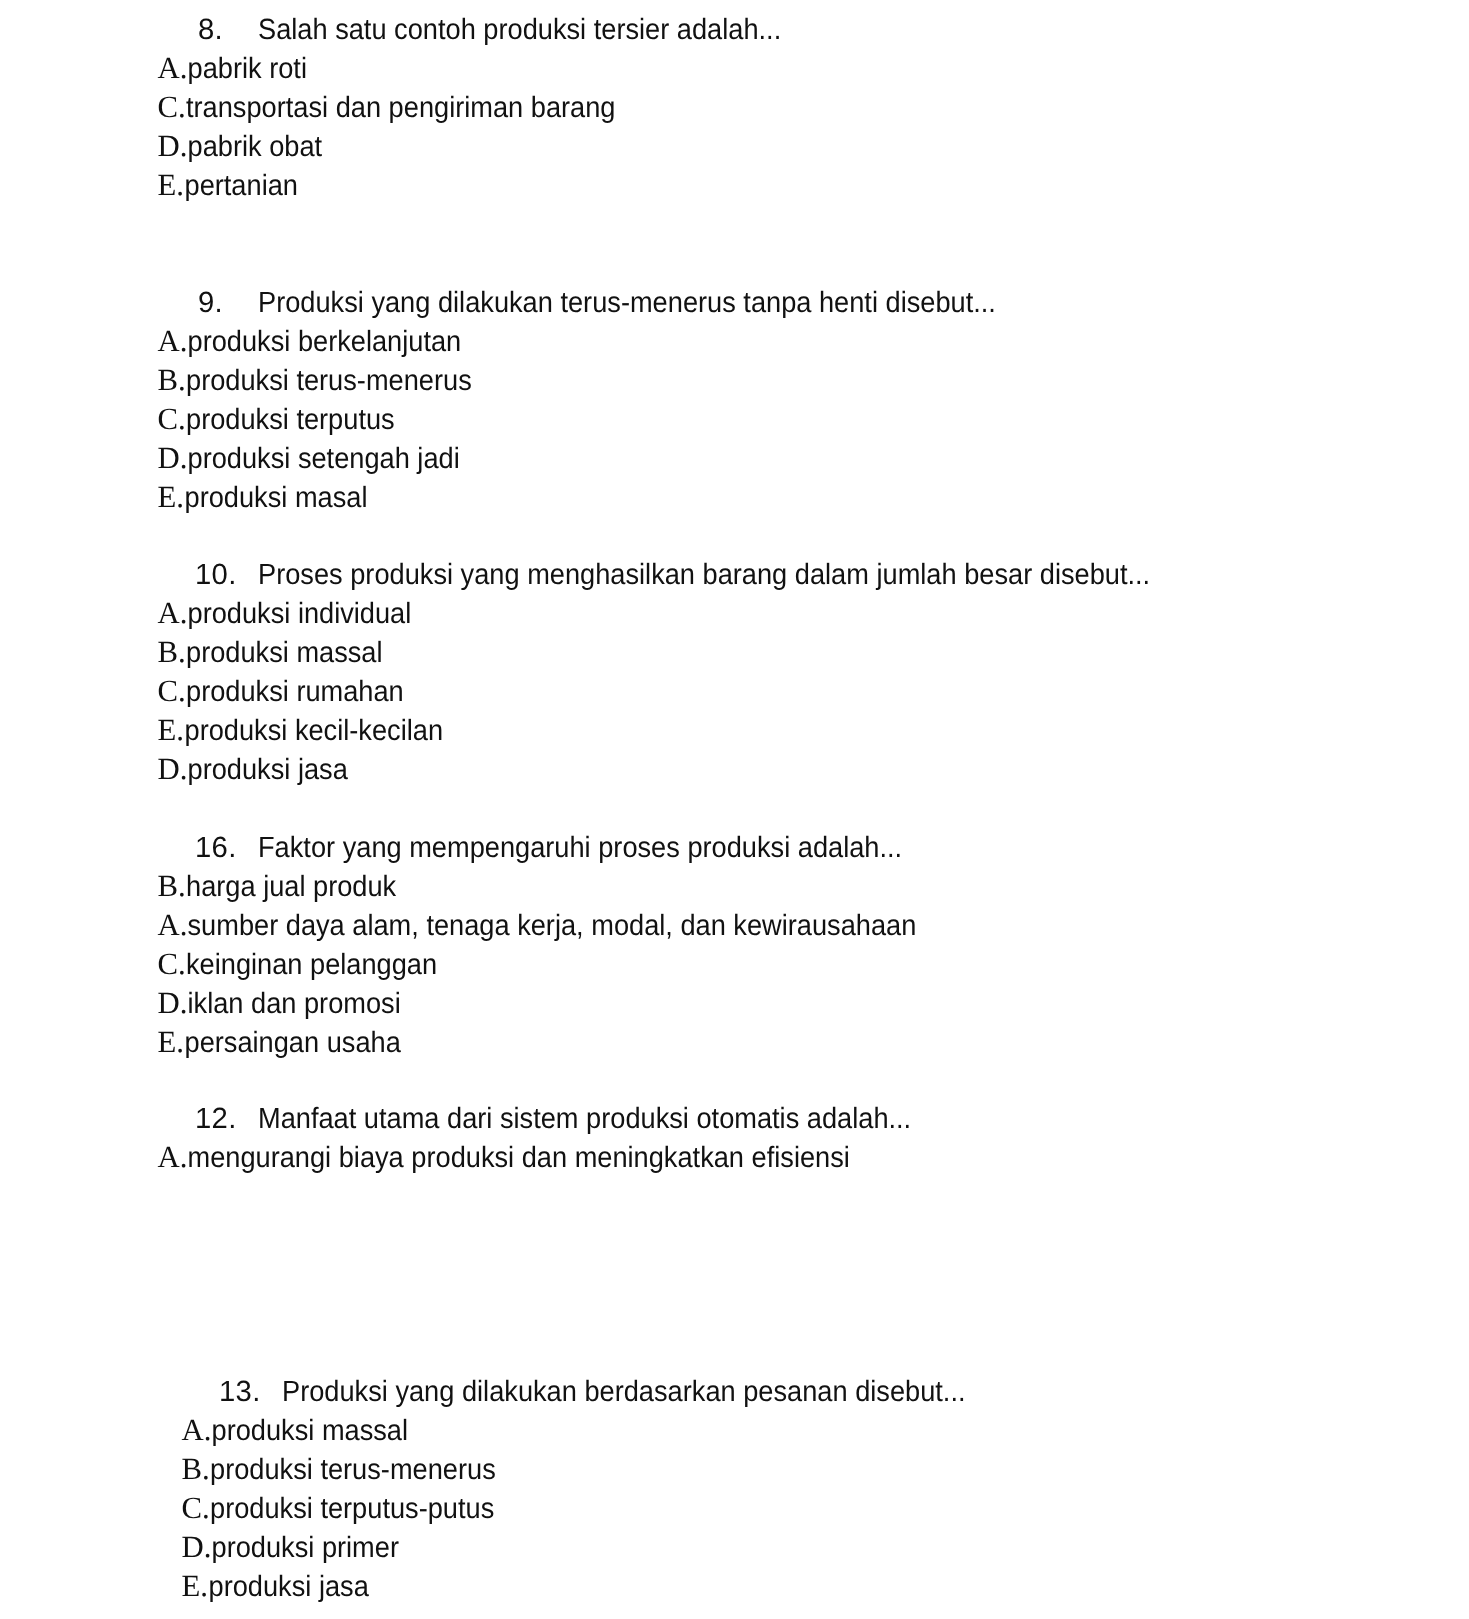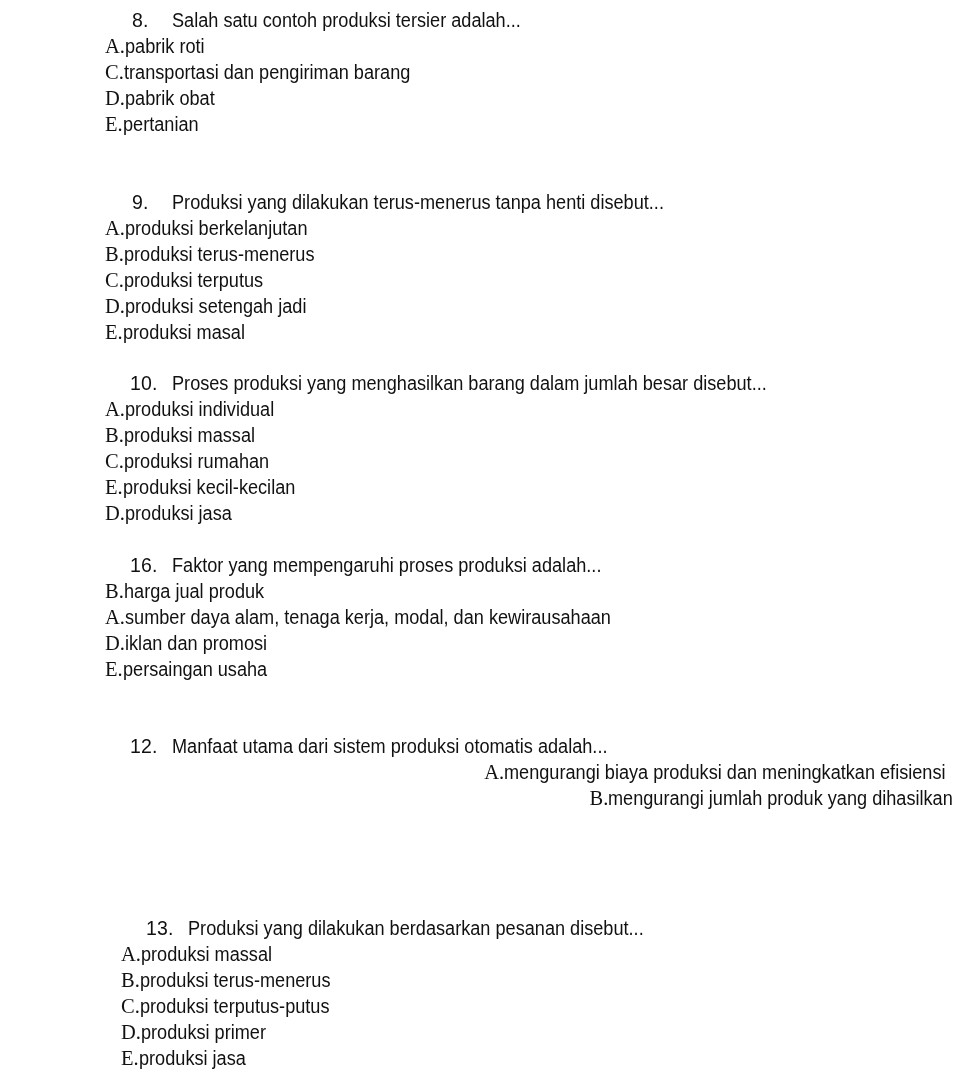--- a/index.html
+++ b/index.html
@@ -97,31 +97,31 @@
   <div class="opt"><span class="opt-letter">D.</span><span class="opt-text">produksi jasa</span></div>
 </div>
 
 <div class="question" style="top:552px;">
   <div class="q-line">
     <span class="q-num wide">16.</span>
     <span class="q-text">Faktor yang mempengaruhi proses produksi adalah...</span>
   </div>
   <div class="opt"><span class="opt-letter">B.</span><span class="opt-text">harga jual produk</span></div>
   <div class="opt"><span class="opt-letter">A.</span><span class="opt-text">sumber daya alam, tenaga kerja, modal, dan kewirausahaan</span></div>
+  <div class="opt"><span class="opt-letter">C.</span><span class="opt-text">keinginan pelanggan</span></div>
   <div class="opt"><span class="opt-letter">D.</span><span class="opt-text">iklan dan promosi</span></div>
   <div class="opt"><span class="opt-letter">E.</span><span class="opt-text">persaingan usaha</span></div>
 </div>
 
-<div class="question" style="top:733px;text-align:right;">
+<div class="question" style="top:733px;">
   <div class="q-line">
     <span class="q-num wide">12.</span>
     <span class="q-text">Manfaat utama dari sistem produksi otomatis adalah...</span>
   </div>
   <div class="opt"><span class="opt-letter">A.</span><span class="opt-text">mengurangi biaya produksi dan meningkatkan efisiensi</span></div>
-  <div class="opt"><span class="opt-letter">B.</span><span class="opt-text">mengurangi jumlah produk yang dihasilkan</span></div>
 </div>
 
 <div class="question" style="top:915px;margin-left:16px;">
   <div class="q-line">
     <span class="q-num wide">13.</span>
     <span class="q-text">Produksi yang dilakukan berdasarkan pesanan disebut...</span>
   </div>
   <div class="opt"><span class="opt-letter">A.</span><span class="opt-text">produksi massal</span></div>
   <div class="opt"><span class="opt-letter">B.</span><span class="opt-text">produksi terus-menerus</span></div>
   <div class="opt"><span class="opt-letter">C.</span><span class="opt-text">produksi terputus-putus</span></div>

